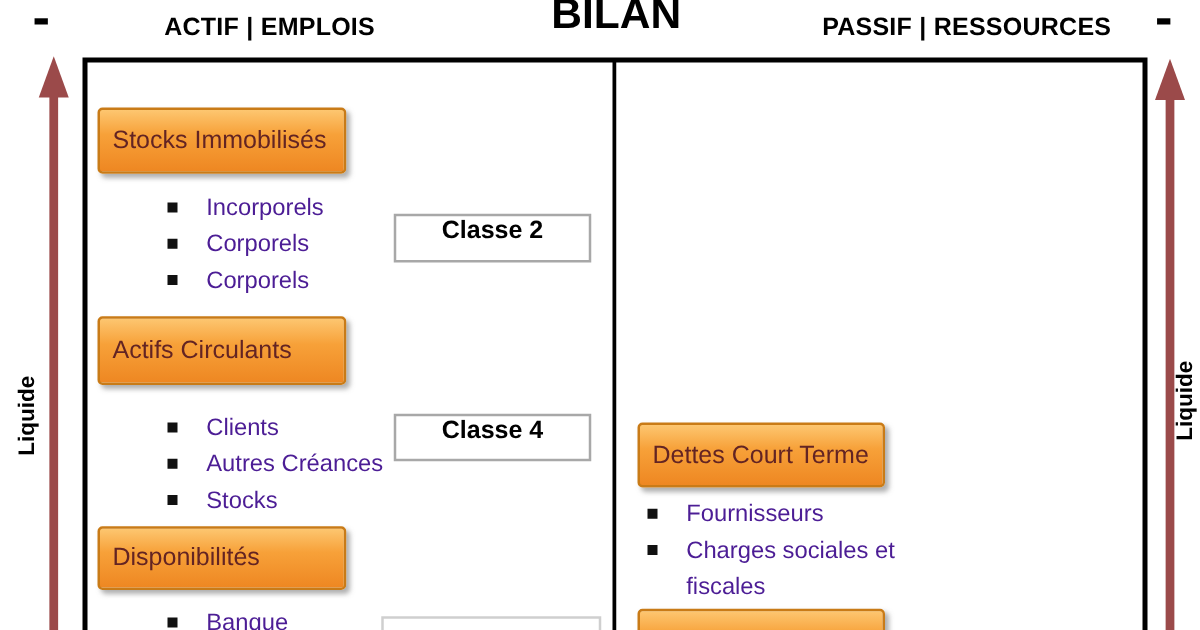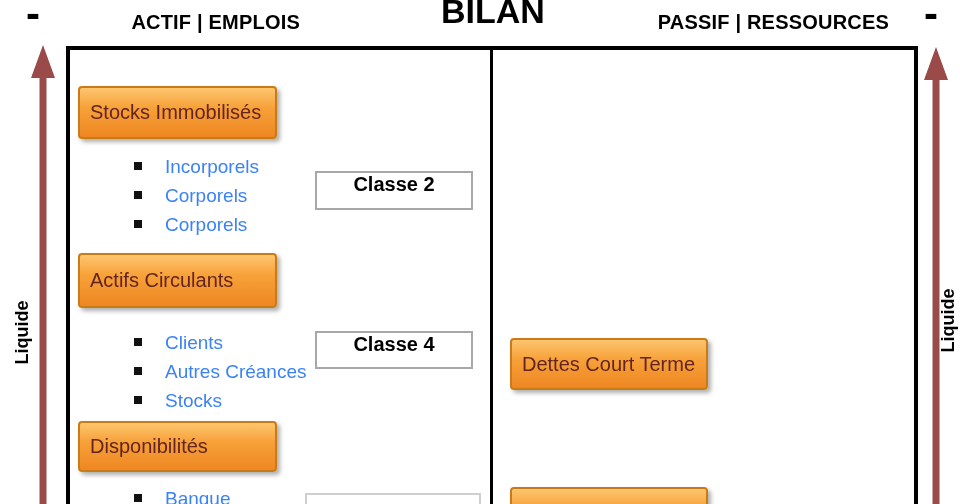--- a/index.html
+++ b/index.html
@@ -125,21 +125,21 @@
   .bl-1 { left: 128px; top: 152px; }
   .bl-2 { left: 128px; top: 328px; }
   .bl-3 { left: 128px; top: 484px; }
   .bl-4 { left: 512px; top: 397px; }
 
   .bitem {
     display: flex;
     align-items: flex-start;
     font-size: 19px;
     line-height: 29px;
-    color: #3b82f6;
+    color: #4c1d95;
   }
   .bsq {
     flex: 0 0 auto;
     width: 8px;
     height: 8px;
     background: #111;
     margin: 10px 23px 0 6px;
   }
   .btext { max-width: 196px; }
 </style>
@@ -218,18 +218,28 @@
     <div class="bitem">
       <span class="bsq"></span>
       <span class="btext">Banque</span>
     </div>
   </div>
   <div class="classe-box cb-x"></div>
 
   <div class="orange-box ob-4">
     <span>Dettes Court Terme</span>
   </div>
+  <div class="blist bl-4">
+    <div class="bitem">
+      <span class="bsq"></span>
+      <span class="btext">Fournisseurs</span>
+    </div>
+    <div class="bitem">
+      <span class="bsq"></span>
+      <span class="btext">Charges sociales et fiscales</span>
+    </div>
+  </div>
 
   <div class="orange-box ob-5">
     <span></span>
   </div>
 
 </div>
 
 </body></html>

